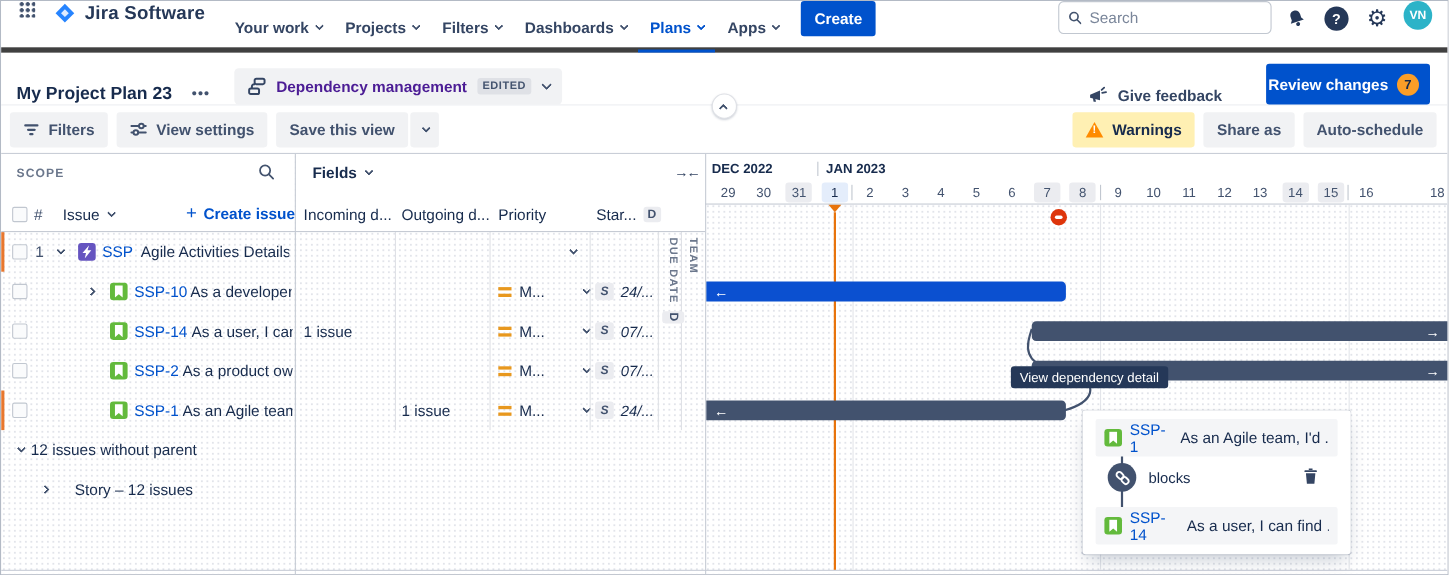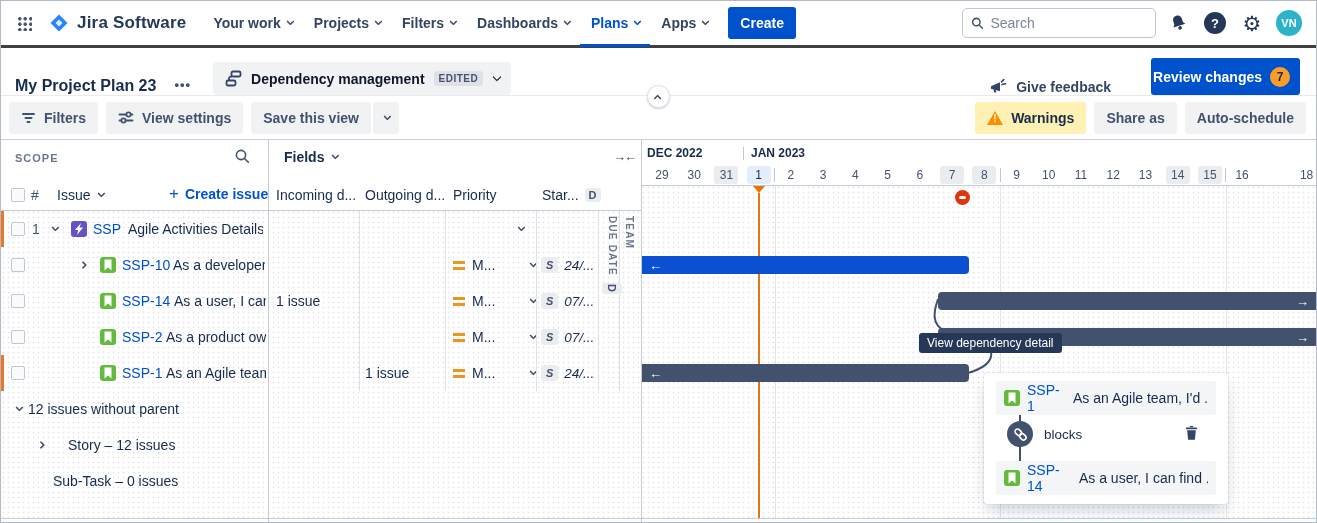--- a/index.html
+++ b/index.html
@@ -12,21 +12,21 @@
         border-bottom:2px solid #42526E; border-radius:1px; }
   .cv.down  { transform: rotate(45deg) translateY(-2px); }
   .cv.right { transform: rotate(-45deg); }
   .cv.up    { transform: rotate(-135deg) translateY(-2px); }
   .cv.sm { width:6px; height:6px; }
   .truncate { white-space:nowrap; overflow:hidden; }
   .link { color:#0052CC; }
 
   
   .topnav { position:absolute; top:0; left:0; right:0; height:47px; background:#fff;
-            border-bottom:3px solid #404040; display:flex; align-items:center; padding:0 14px; }
+            border-bottom:5px solid #404040; display:flex; align-items:flex-start; padding:0 14px; }
   .grid-icon { width:15px; height:15px; margin:0 6px 0 2px;
                background-image: radial-gradient(circle,#42526E 1.7px, transparent 1.9px);
                background-size: 5.5px 5.5px; background-position: 0 0; cursor:pointer; }
   .logo { display:flex; align-items:center; gap:7px; margin-left:10px; cursor:pointer; }
   .logo-text { font-size:17px; font-weight:600; color:#253858; letter-spacing:.2px; }
   .nav-items { display:flex; align-items:center; height:47px; margin-left:16px; }
   .nav-item { display:flex; align-items:center; gap:5px; padding:0 11px; height:47px;
               font-weight:600; color:#344563; cursor:pointer; }
   .nav-item.active { color:#0052CC; box-shadow: inset 0 -3px 0 0 #0052CC; }
   .nav-item.active .cv { border-color:#0052CC; }
@@ -49,21 +49,21 @@
   .gear-glyph { font-size:21px; color:#253858; line-height:1; }
 
   
   .planbar { position:absolute; top:47px; left:0; right:0; height:48px; background:#fff;
              border-bottom:1px solid #E8EAEE; display:flex; align-items:flex-end; padding:0 14px; }
   .plan-title { font-size:16px; font-weight:600; color:#172B4D; }
   .more-btn { margin-left:12px; padding:3px 6px; border-radius:3px; color:#42526E;
               font-weight:700; letter-spacing:1px; cursor:pointer; font-size:13px; }
   .view-pill { margin-left:16px; display:flex; align-items:center; gap:9px; background:#F1F2F4;
                border-radius:4px; height:33px; padding:0 12px; cursor:pointer; }
-  .view-pill .name { font-weight:600; color:#0f172a; }
+  .view-pill .name { font-weight:600; color:#4c1d95; }
   .edited-badge { background:#DFE1E6; color:#44546F; font-size:10px; font-weight:700;
                   padding:2px 5px; border-radius:3px; letter-spacing:.5px; }
   .feedback { margin-left:auto; display:flex; align-items:center; gap:8px; color:#344563;
               font-weight:600; cursor:pointer; }
   .review-btn { display:flex; align-items:center; gap:8px; background:#0052CC; color:#fff;
                 border:none; border-radius:3px; height:37px; padding:0 10px 0 2px; font-size:14px;
                 font-weight:600; margin-left:40px; margin-right:2px; cursor:pointer; font-family:inherit; }
   .review-badge { min-width:20px; height:20px; border-radius:50%; background:#FB9E27; color:#172B4D;
                   font-size:12px; font-weight:700; display:flex; align-items:center; justify-content:center; }
   .collapse-circle { position:absolute; left:646px; top:84px; width:23px; height:23px; z-index:6;
@@ -493,23 +493,20 @@
       </div>
     </div>
 
     <div class="footer-row" style="top:251px;padding-left:14px;gap:7px">
       <span class="cv down sm"></span>
       <span>12 issues without parent</span>
     </div>
     <div class="footer-row" style="top:287px;padding-left:37px;gap:24px">
       <span class="cv right sm"></span>
       <span>Story – 12 issues</span>
-    </div>
-    <div class="footer-row" style="top:323px;padding-left:52px">
-      <span>Sub-Task – 0 issues</span>
     </div>
 
     <span class="month-label" style="left:646px">DEC 2022</span>
     <span class="month-tick" style="left:742px"></span>
     <span class="month-label" style="left:750px">JAN 2023</span>
     <div class="day-row">
         <span class="day" style="left: 649px;">29</span>
         <span class="day" style="left: 681.23px;">30</span>
         <span class="day wknd" style="left: 713.46px;">31</span>
         <span class="day today" style="left: 745.69px;">1</span>

